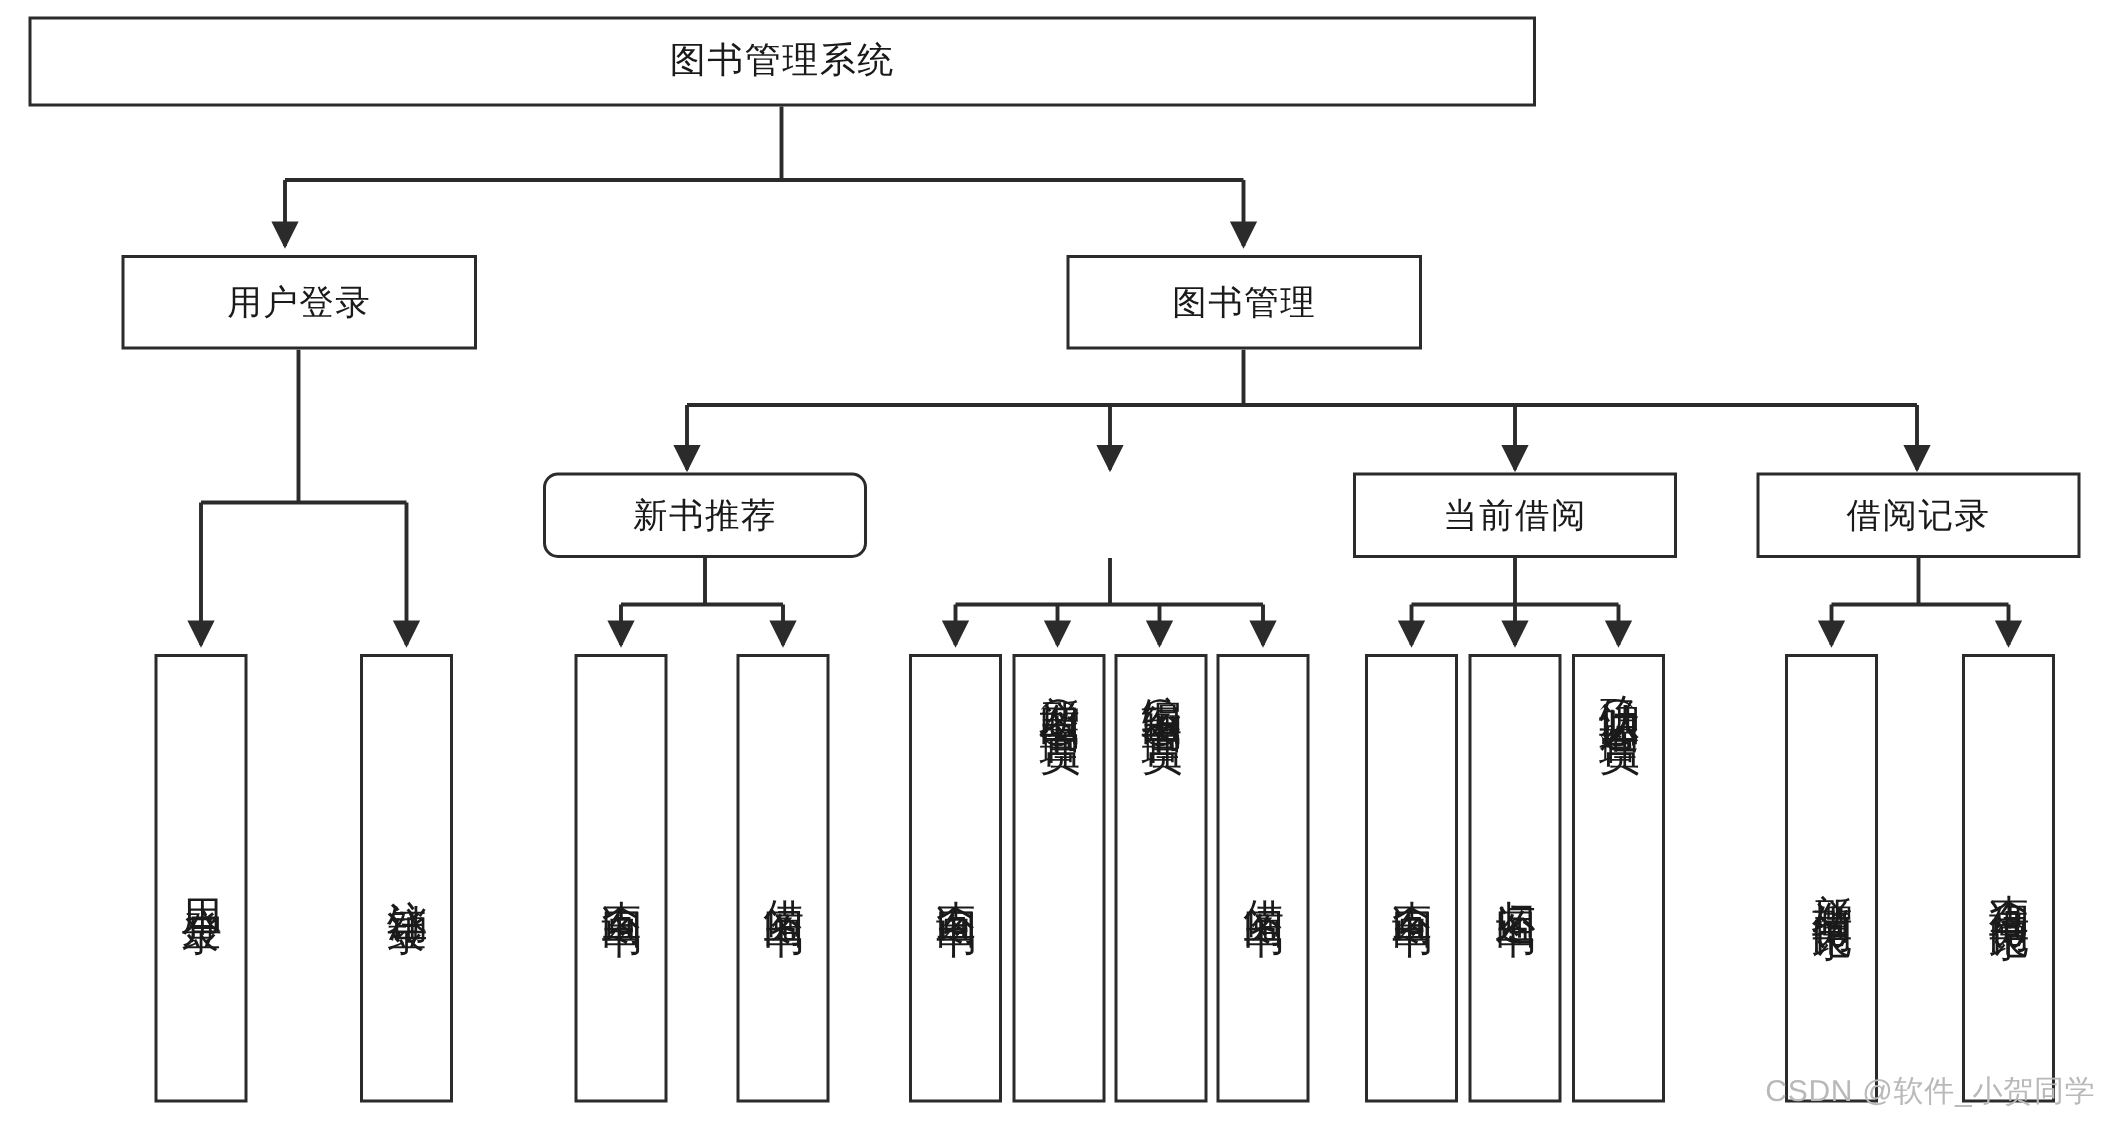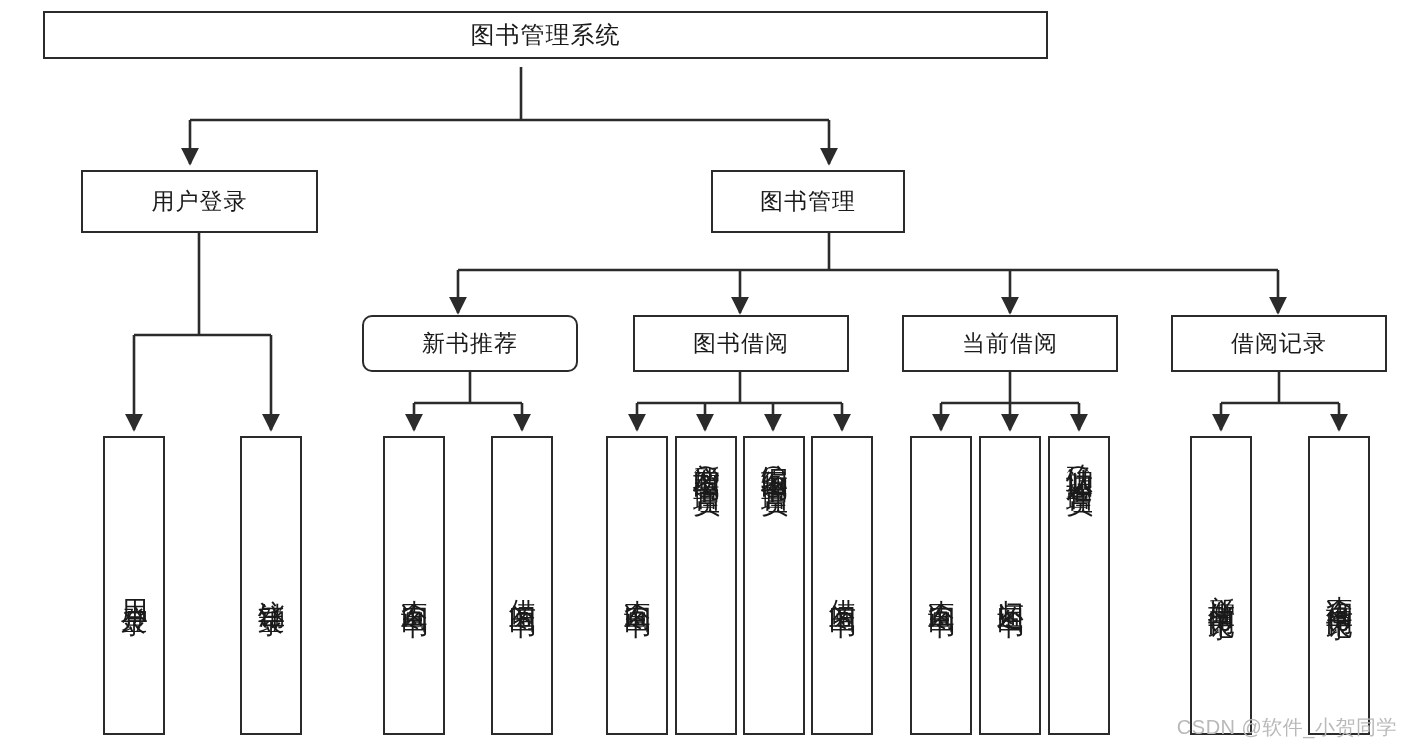--- a/index.html
+++ b/index.html
@@ -133,39 +133,36 @@
       <path d="M 1010 403 L 1010 430" marker-end="url(#arrow)"></path>
       <path d="M 1079 403 L 1079 430" marker-end="url(#arrow)"></path>
 
       <path d="M 1279 372 L 1279 403"></path>
       <path d="M 1221 403 L 1339 403"></path>
       <path d="M 1221 403 L 1221 430" marker-end="url(#arrow)"></path>
       <path d="M 1339 403 L 1339 430" marker-end="url(#arrow)"></path>
     </g>
   </svg>
 
-  <div class="node horiz root" style="left:19px; top:11px; width:1005px; height:48px;margin-left:24px;">
+  <div class="node horiz root" style="left:19px; top:11px; width:1005px; height:60px;">
     <span class="label">图书管理系统</span>
   </div>
 
   <div class="node horiz" style="left:81px; top:170px; width:237px; height:63px;">
     <span class="label">用户登录</span>
   </div>
 
-  <div class="node horiz" style="left:711px; top:170px; width:194px; height:63px;">
+  <div class="node horiz" style="left:711px; top:170px; width:237px; height:63px;">
     <span class="label">图书管理</span>
   </div>
 
   <div class="node horiz" style="left:362px; top:315px; width:216px; height:57px;border-radius:10px;">
     <span class="label">新书推荐</span>
   </div>
 
-  <div class="node horiz" style="left:633px; top:315px; width:216px; height:57px;">
-    <span class="label">图书借阅</span>
-  </div>
 
   <div class="node horiz" style="left:1171px; top:315px; width:216px; height:57px;">
     <span class="label">借阅记录</span>
   </div>
 
   <div class="node horiz" style="left:902px; top:315px; width:216px; height:57px;">
     <span class="label">当前借阅</span>
   </div>
 
   <div class="node vert centered" style="left:103px; top:436px; width:62px; height:299px;">

